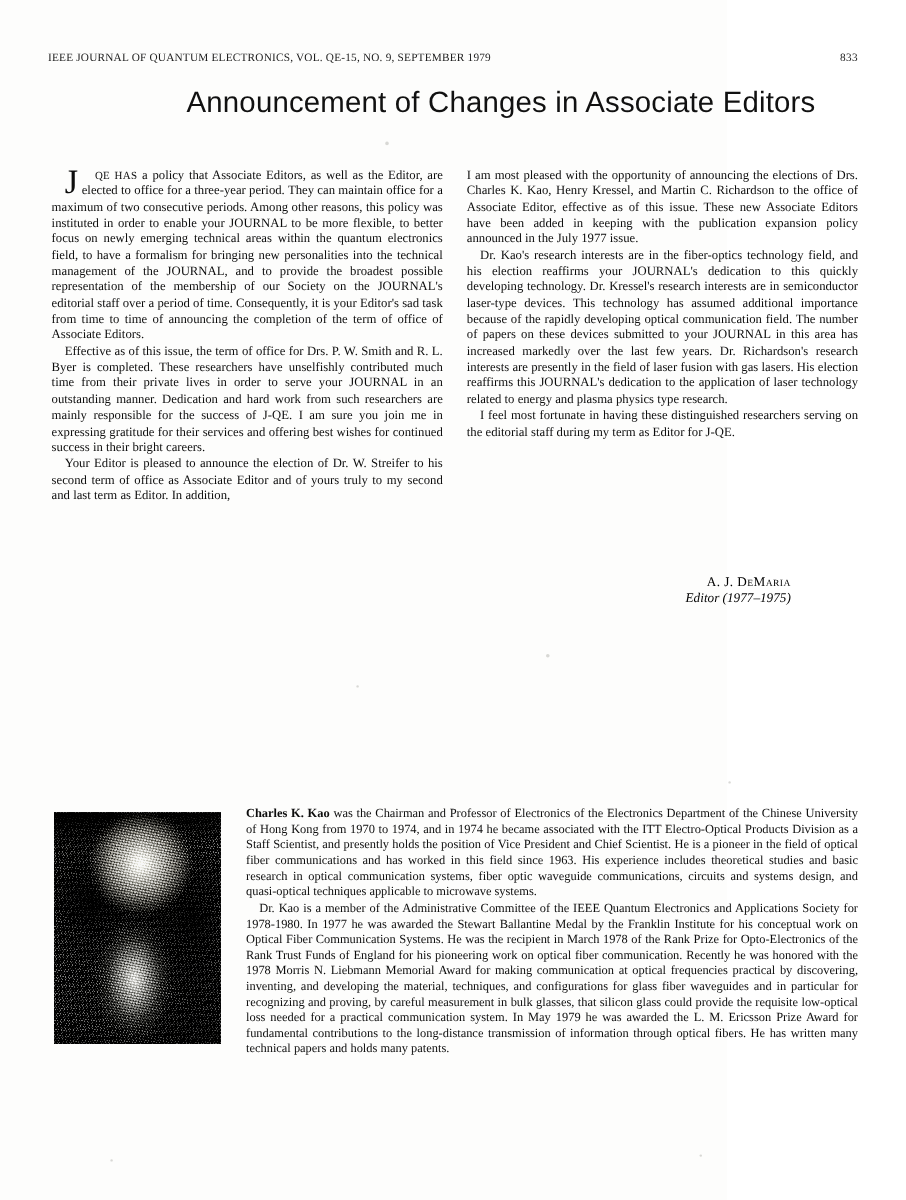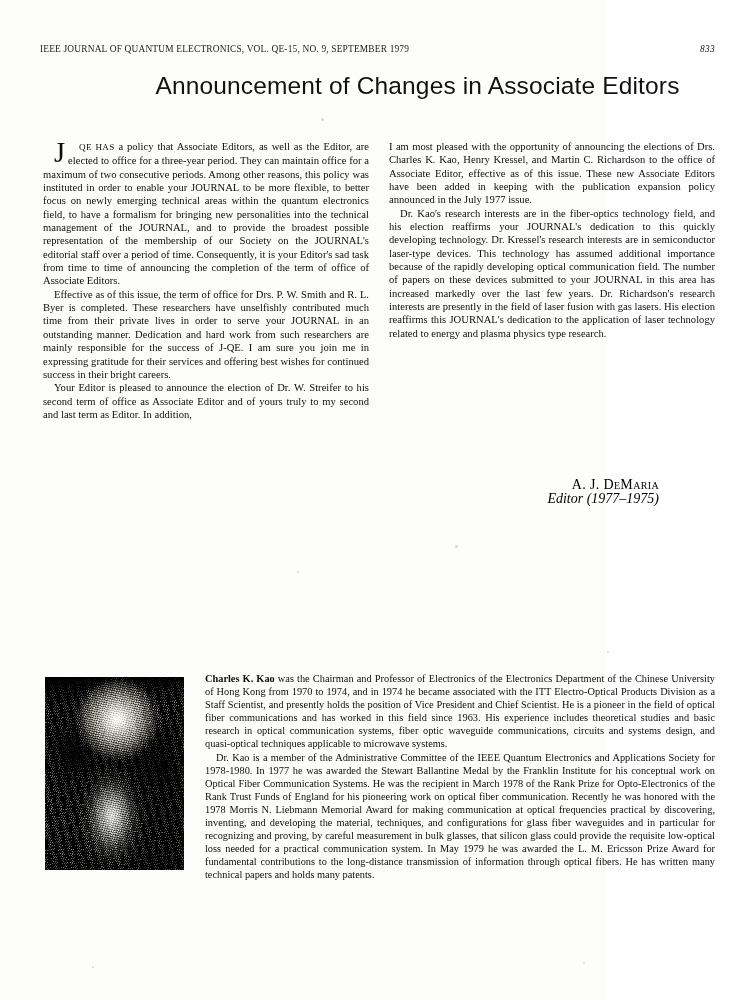--- a/index.html
+++ b/index.html
@@ -41,21 +41,20 @@
     display: inline-block;
     font-variant: small-caps;
     text-transform: none;
   }
   .running-head .folio {
     position: absolute;
     right: 0;
     top: 0;
     font-size: 9.4px;
     letter-spacing: 0.3px;
-    font-style: italic;
   }
 
   
   .article-title {
     position: absolute;
     left: 0;
     top: 72px;
     width: 755px;
     text-align: center;
     font-family: "Liberation Sans", "DejaVu Sans", sans-serif;
@@ -112,21 +111,21 @@
     letter-spacing: 0.25px;
   }
 
   
   .signature {
     position: absolute;
     left: 346px;
     top: 478px;
     width: 326px;
     text-align: right;
-    font-size: 14px;
+    font-size: 11px;
     line-height: 14px;
   }
   .sig-name {
     font-variant: small-caps;
     letter-spacing: 0.35px;
     padding-right: 13px;
   }
   .sig-role {
     font-style: italic;
     padding-right: 13px;
@@ -202,20 +201,21 @@
 
     <div class="col col-left">
       <p class="dropcap-para"><span class="dropcap">J</span><span class="caps-run">QE HAS</span><span> a policy that Associate Editors, as well as the Editor, are elected to office for a three-year period. They can maintain office for a maximum of two consecutive periods. Among other reasons, this policy was instituted in order to enable your JOURNAL to be more flexible, to better focus on newly emerging technical areas within the quantum electronics field, to have a formalism for bringing new personalities into the technical management of the JOURNAL, and to provide the broadest possible representation of the membership of our Society on the JOURNAL's editorial staff over a period of time. Consequently, it is your Editor's sad task from time to time of announcing the completion of the term of office of Associate Editors.</span></p>
       <p>Effective as of this issue, the term of office for Drs. P. W. Smith and R. L. Byer is completed. These researchers have unselfishly contributed much time from their private lives in order to serve your JOURNAL in an outstanding manner. Dedication and hard work from such researchers are mainly responsible for the success of J-QE. I am sure you join me in expressing gratitude for their services and offering best wishes for continued success in their bright careers.</p>
       <p>Your Editor is pleased to announce the election of Dr. W. Streifer to his second term of office as Associate Editor and of yours truly to my second and last term as Editor. In addition,</p>
     </div>
 
     <div class="col col-right">
       <p class="no-indent">I am most pleased with the opportunity of announcing the elections of Drs. Charles K. Kao, Henry Kressel, and Martin C. Richardson to the office of Associate Editor, effective as of this issue. These new Associate Editors have been added in keeping with the publication expansion policy announced in the July 1977 issue.</p>
       <p>Dr. Kao's research interests are in the fiber-optics technology field, and his election reaffirms your JOURNAL's dedication to this quickly developing technology. Dr. Kressel's research interests are in semiconductor laser-type devices. This technology has assumed additional importance because of the rapidly developing optical communication field. The number of papers on these devices submitted to your JOURNAL in this area has increased markedly over the last few years. Dr. Richardson's research interests are presently in the field of laser fusion with gas lasers. His election reaffirms this JOURNAL's dedication to the application of laser technology related to energy and plasma physics type research.</p>
+      <p>I feel most fortunate in having these distinguished researchers serving on the editorial staff during my term as Editor for J-QE.</p>
     </div>
   </div>
 
   <div class="signature">
     <div class="sig-name">A. J. DeMaria</div>
     <div class="sig-role">Editor (1977–1975)</div>
   </div>
 
   <div class="bio-block">
     <div class="photo"></div>

